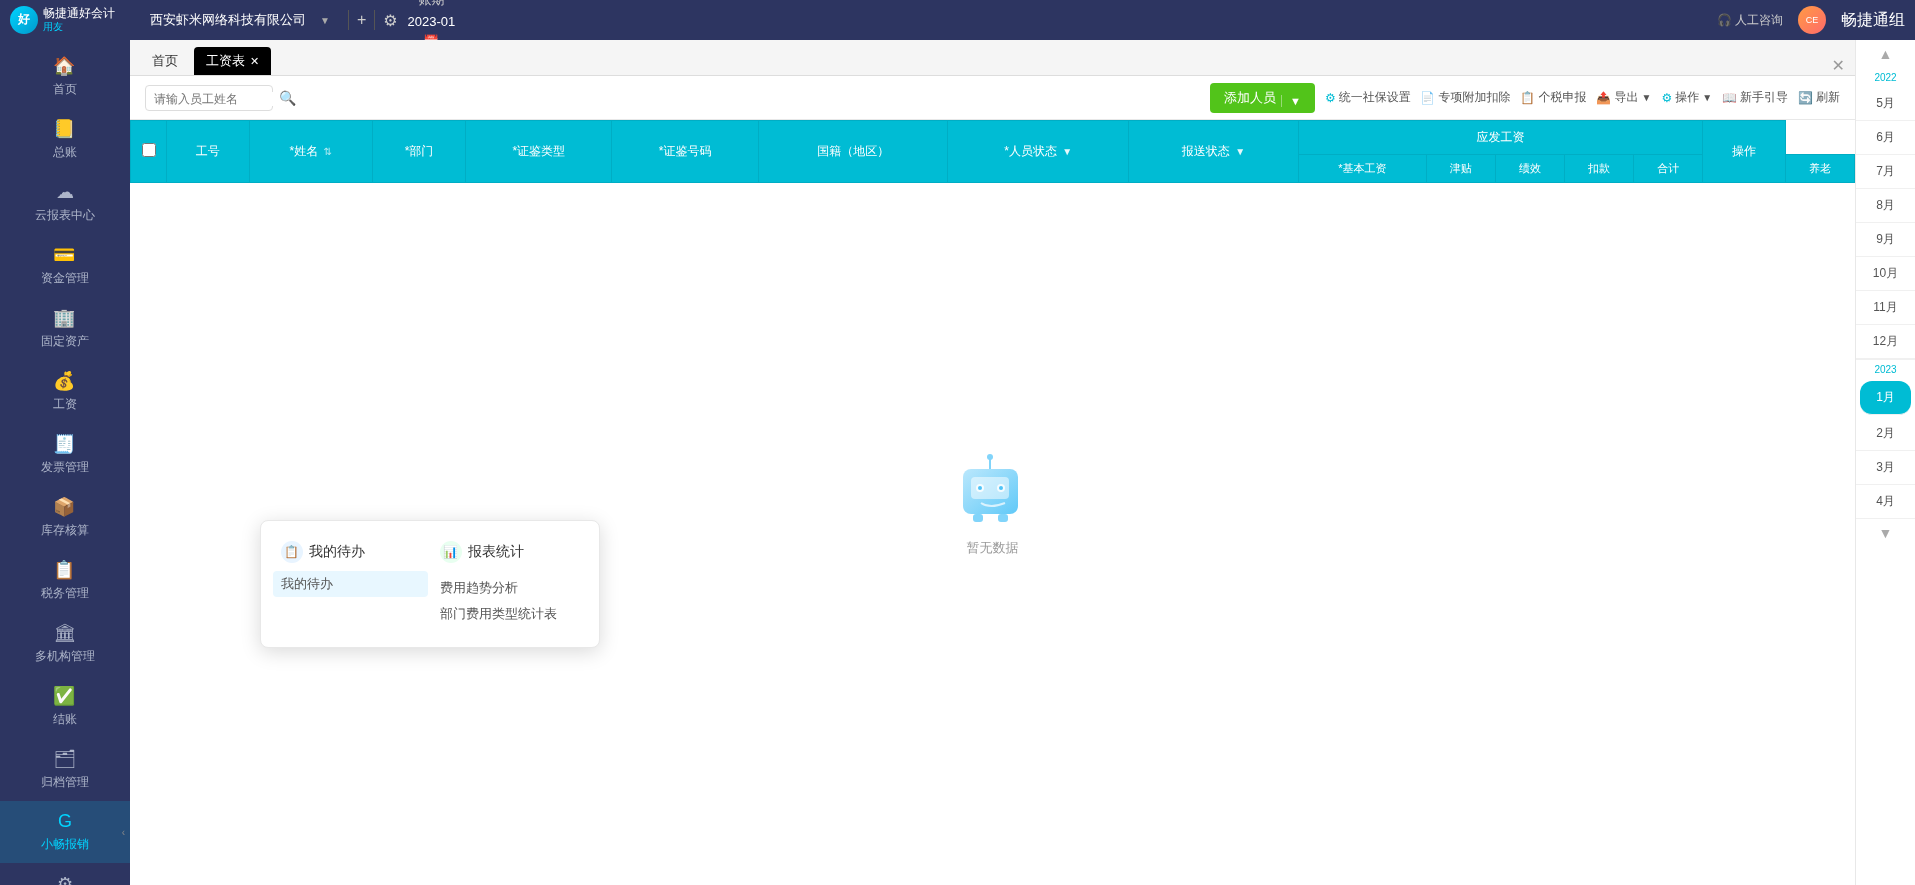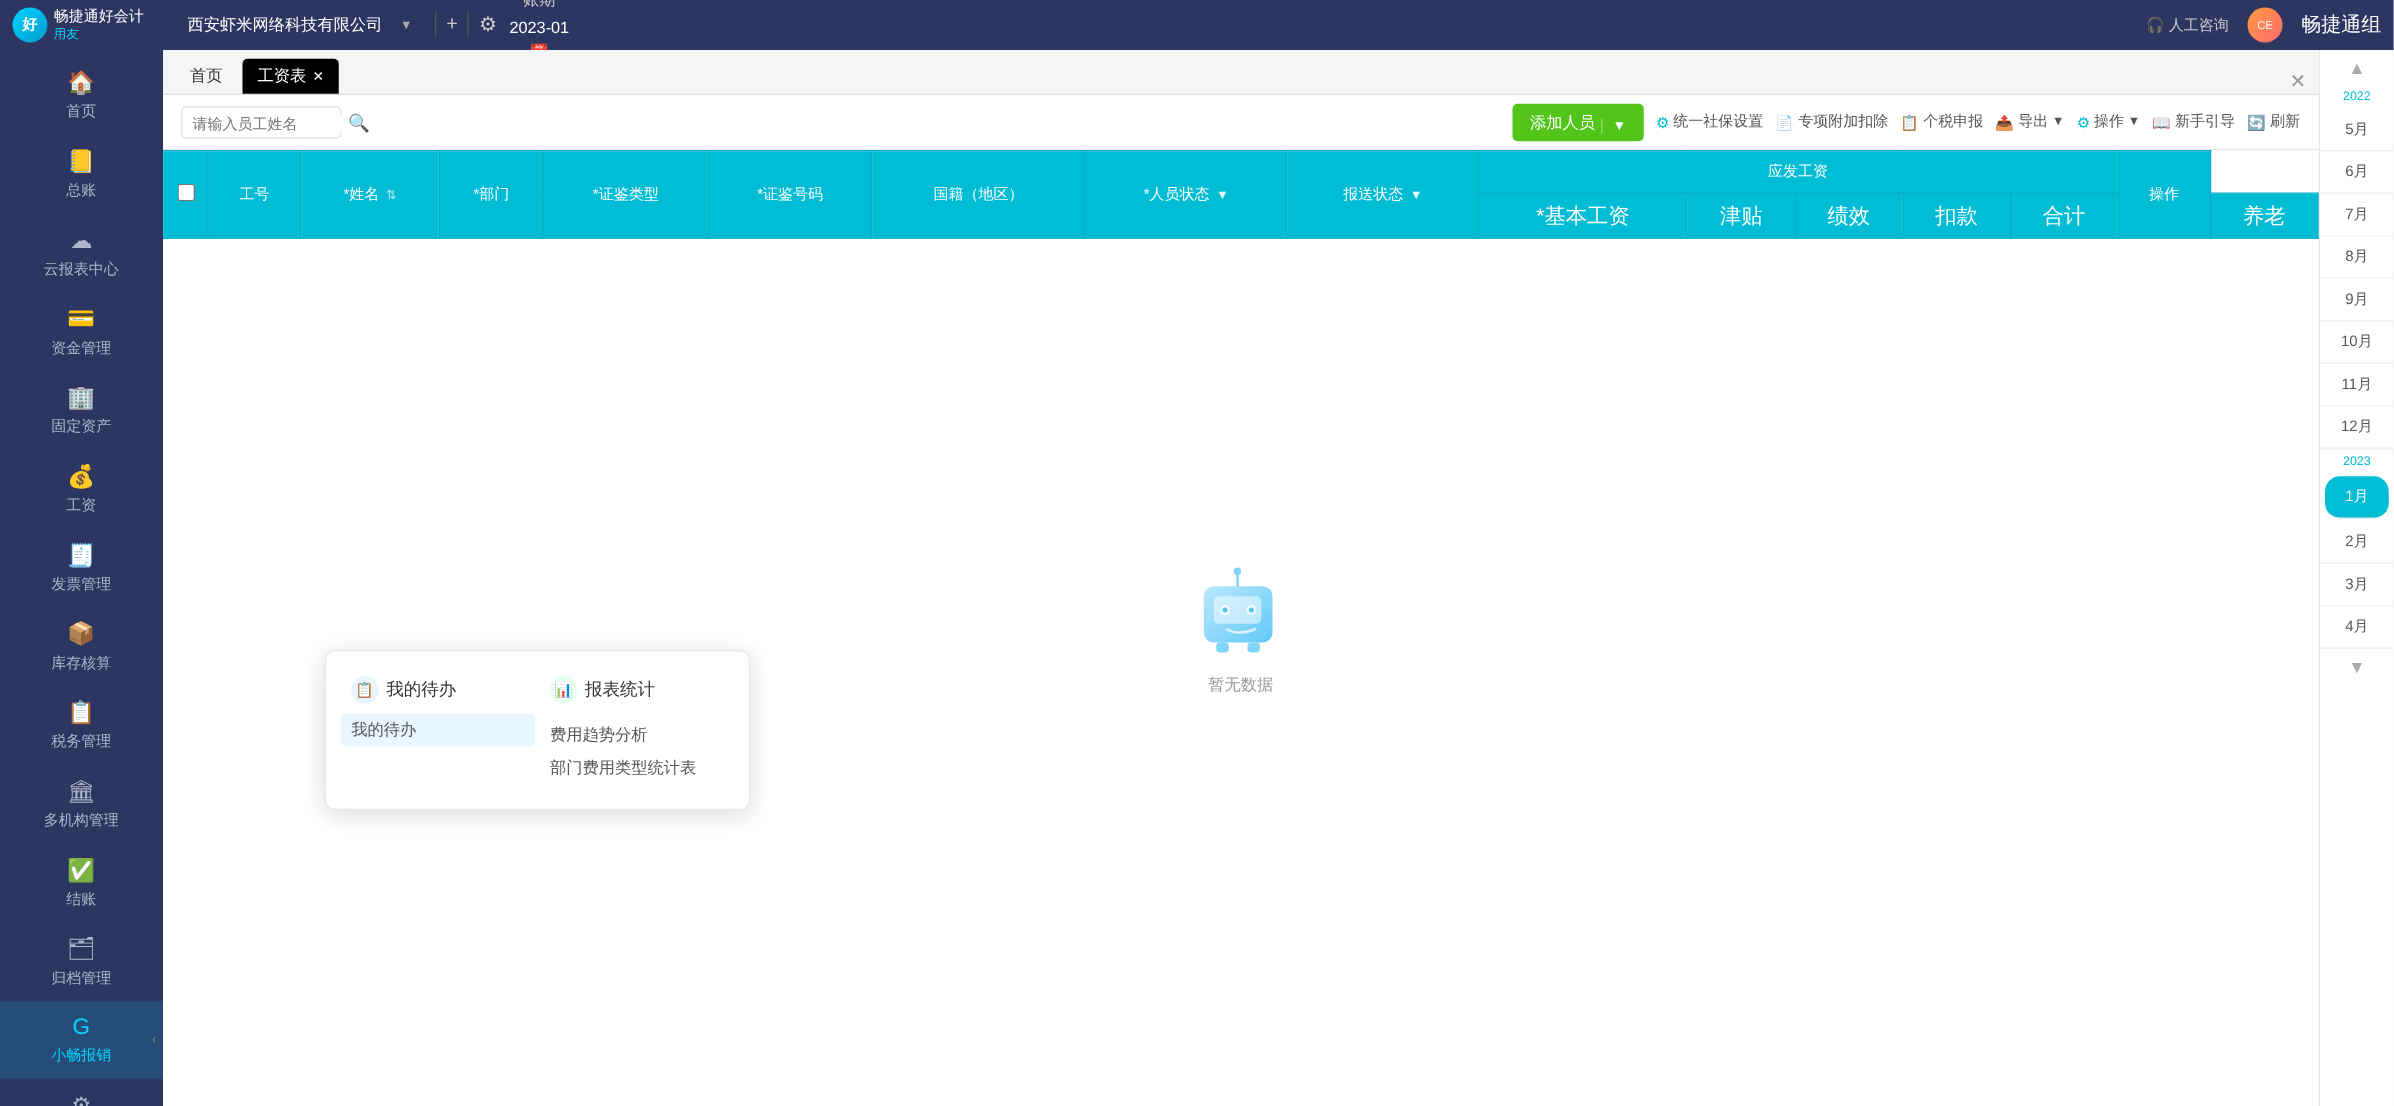--- a/index.html
+++ b/index.html
@@ -200,21 +200,21 @@
       font-weight: normal;
     }
     .data-table thead tr:nth-child(2) th {
       background: #00bcd4;
       color: white;
       padding: 6px 4px;
       border: 1px solid #00adc4;
       text-align: center;
       white-space: nowrap;
       font-weight: normal;
-      font-size: 17px;
+      font-size: 11px;
     }
     .checkbox-col { width: 36px; }
     .col-checkbox {
       width: 14px; height: 14px;
       border: 1px solid #ccc;
       background: white;
       cursor: pointer;
     }
     .sort-icon { font-size: 10px; color: rgba(255,255,255,0.7); margin-left: 2px; }
     .filter-icon { font-size: 10px; color: rgba(255,255,255,0.9); margin-left: 2px; }

